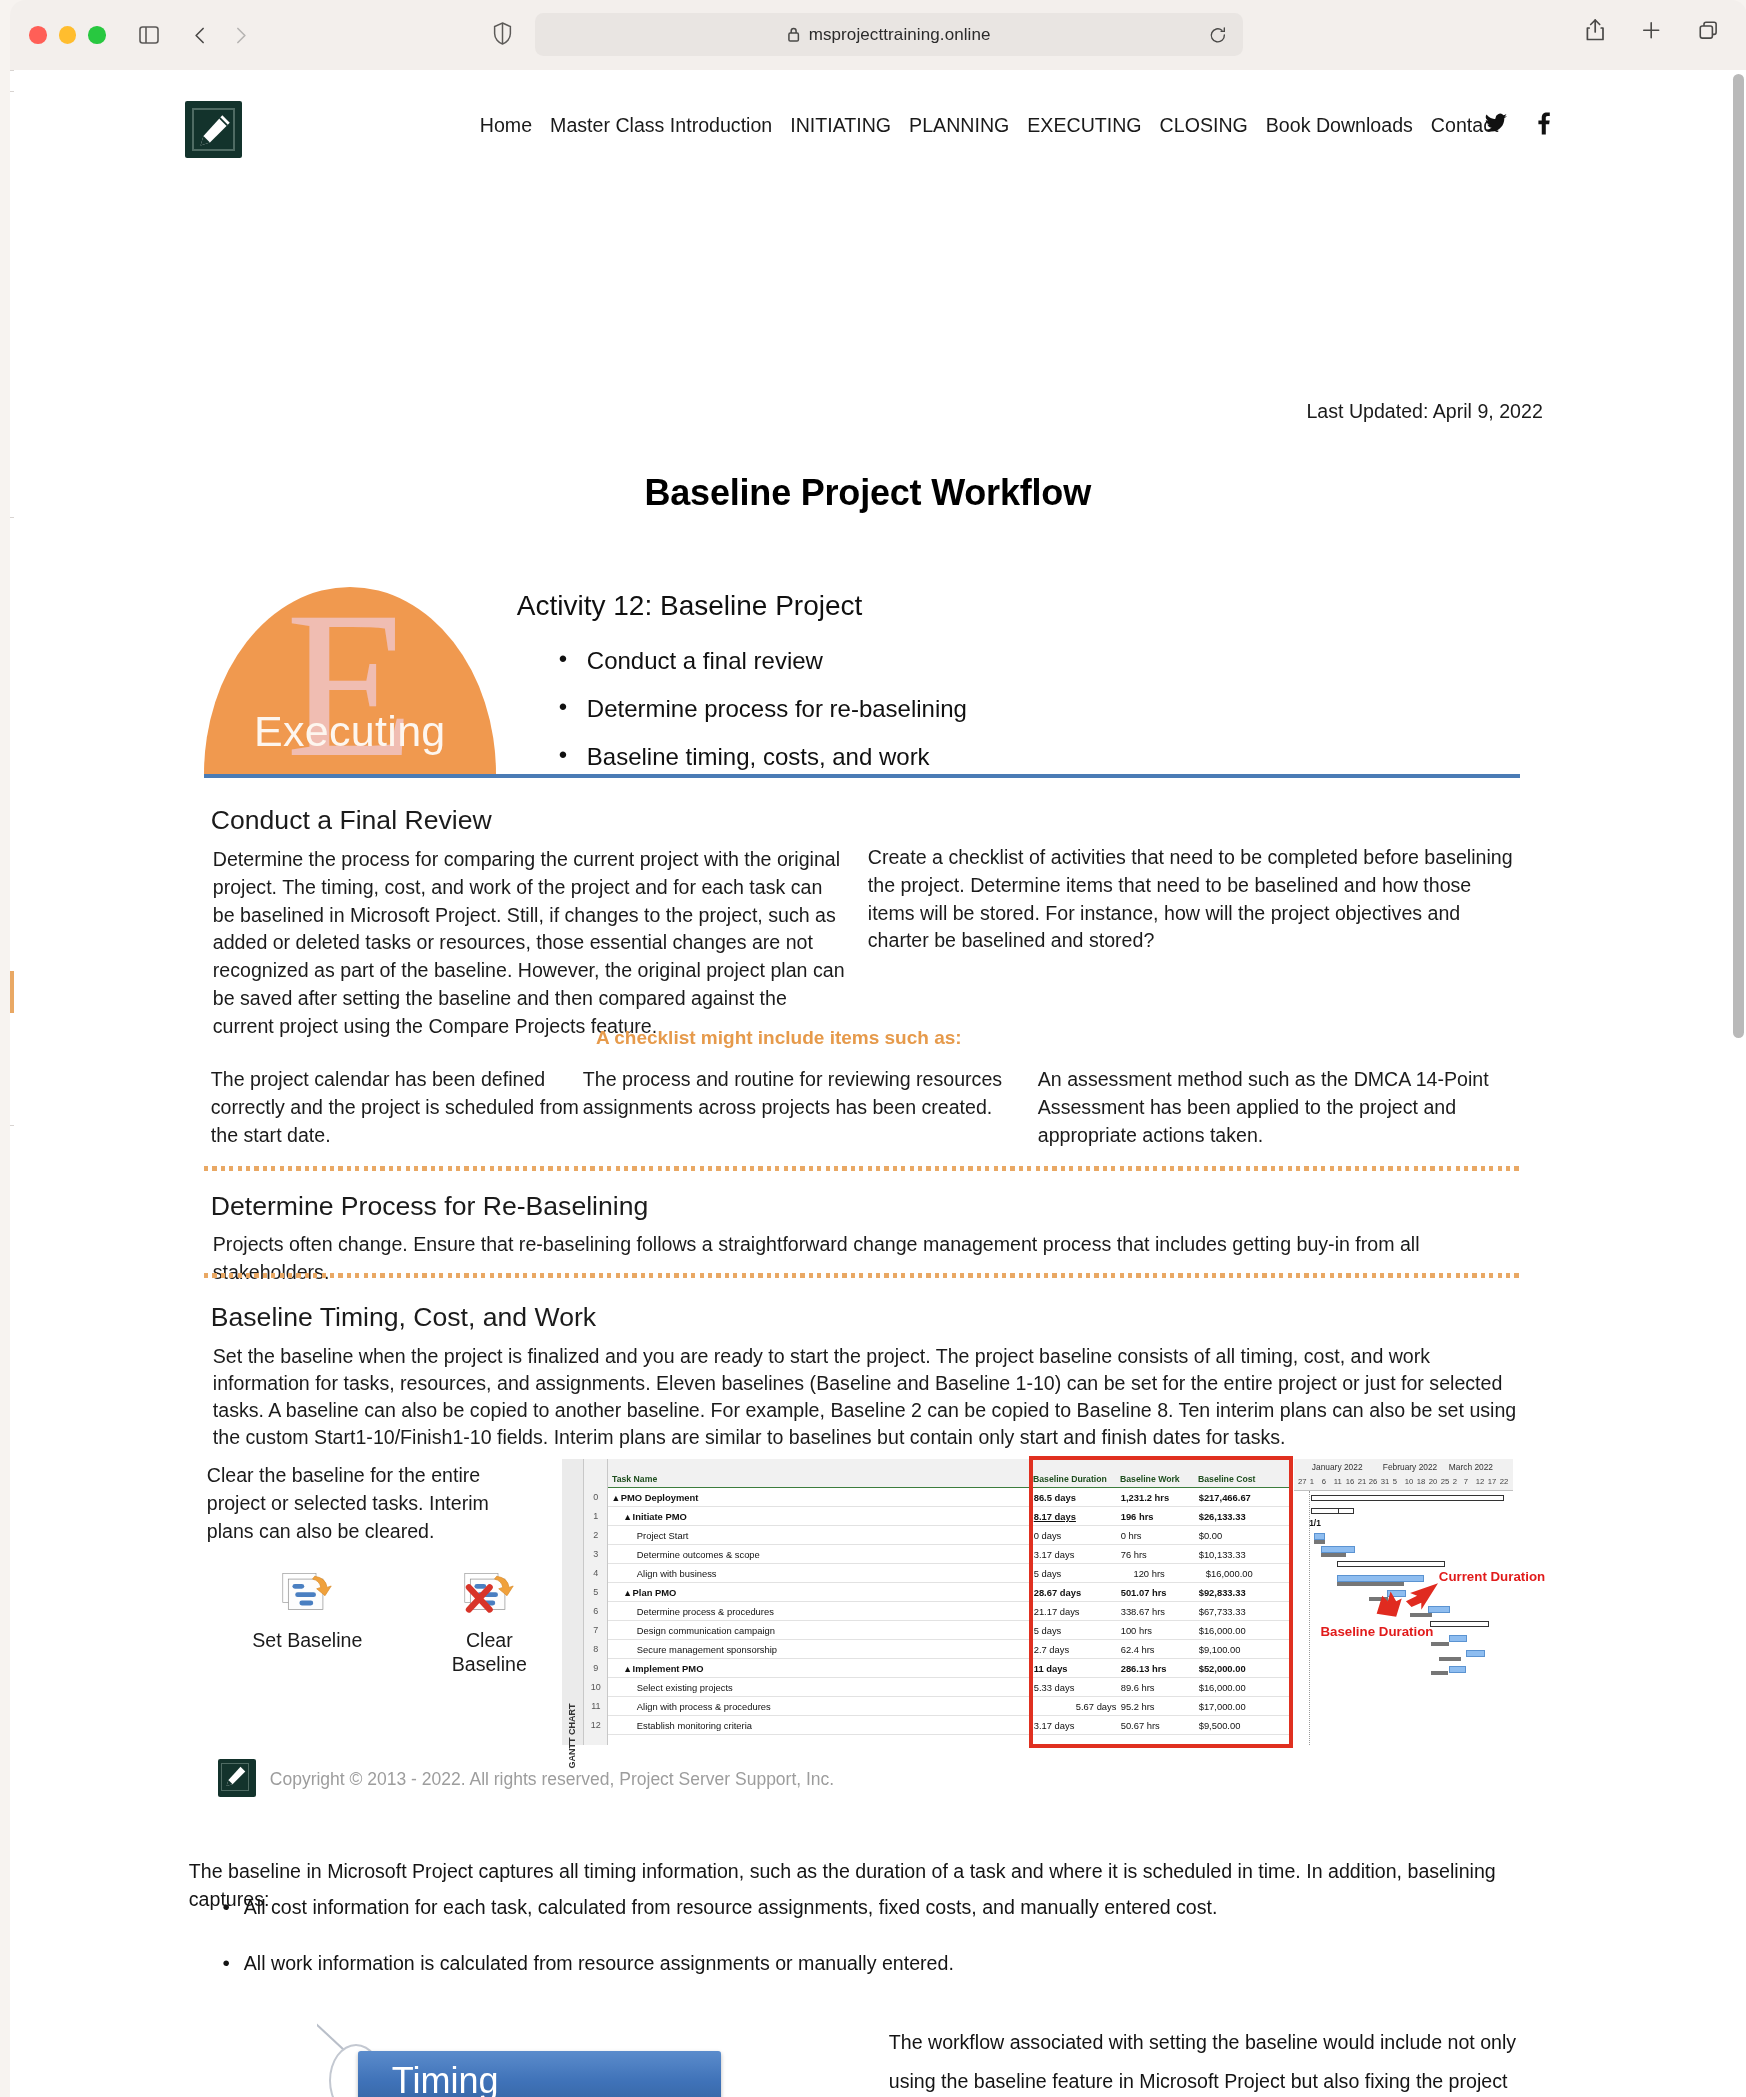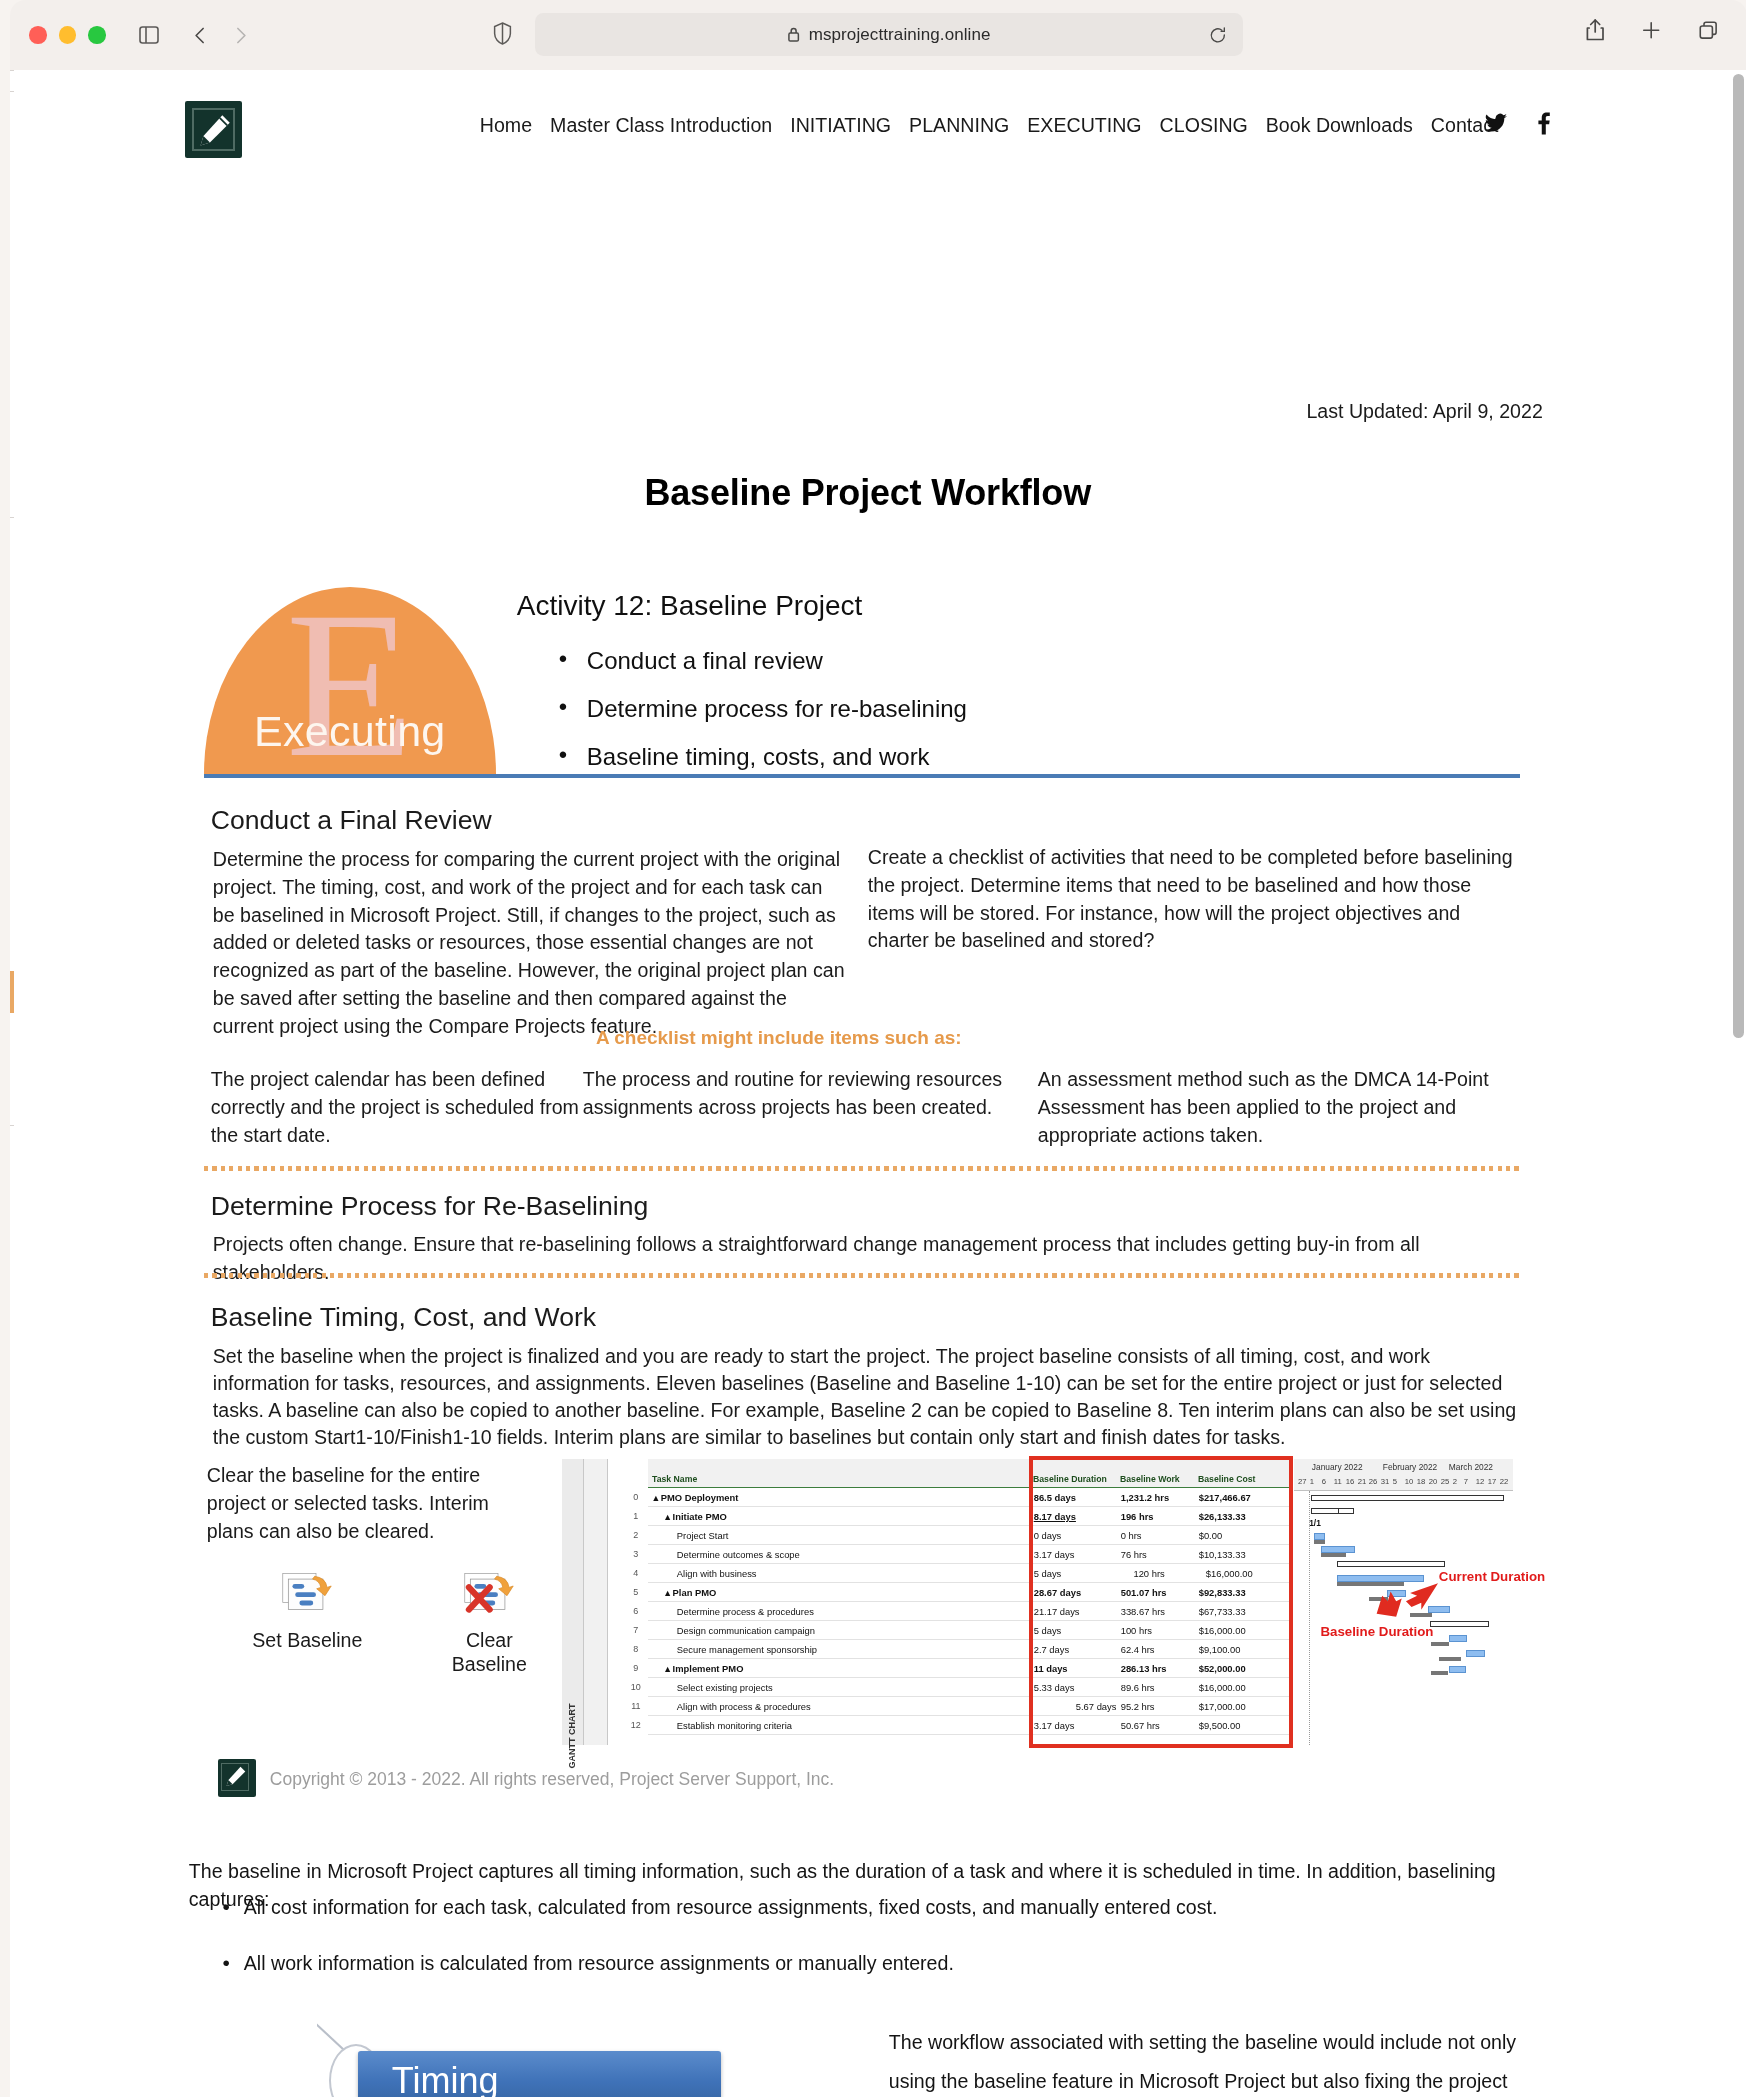--- a/index.html
+++ b/index.html
@@ -145,21 +145,21 @@
   .shot-left { position: absolute; left: 0; top: 0; width: 470px; height: 286px; background: #fff; }
   .gt-strip {
     position: absolute; left: 0; top: 0; width: 22.4px; height: 286px;
     background: #ebebeb; border-right: 0.7px solid #c8c8c8;
   }
   .gt-strip span {
     position: absolute; bottom: 4.2px; left: 50%; transform: translateX(-50%) rotate(-90deg);
     transform-origin: center; white-space: nowrap; font-size: 9px; font-weight: bold; color: #333;
   }
   .idcol { position: absolute; left: 22.4px; top: 0; width: 24px; height: 286px; background: #f1f1f1; border-right: 0.7px solid #c8c8c8; }
-  .tbl { position: absolute; left: 46px; top: 0; right: 0; padding-left: 40px; }
+  .tbl { position: absolute; left: 46px; top: 0; right: 0; }
   .hdr-row {
     display: flex; height: 29px; background: #f1f1f1; border-bottom: 1.4px solid #3c7d3c;
     align-items: flex-end;
   }
   .hdr-cell {
     font-size: 8.7px; font-weight: bold; color: #1e4d1e; padding: 0 4.2px 3.5px 4.2px;
     line-height: 1.15; display: flex; align-items: flex-end;
   }
   .row { display: flex; height: 19px; border-bottom: 0.7px solid #e2e2e2; align-items: center; }
   .cell { font-size: 9.4px; color: #111; padding-left: 4.9px; white-space: nowrap; overflow: hidden; }

